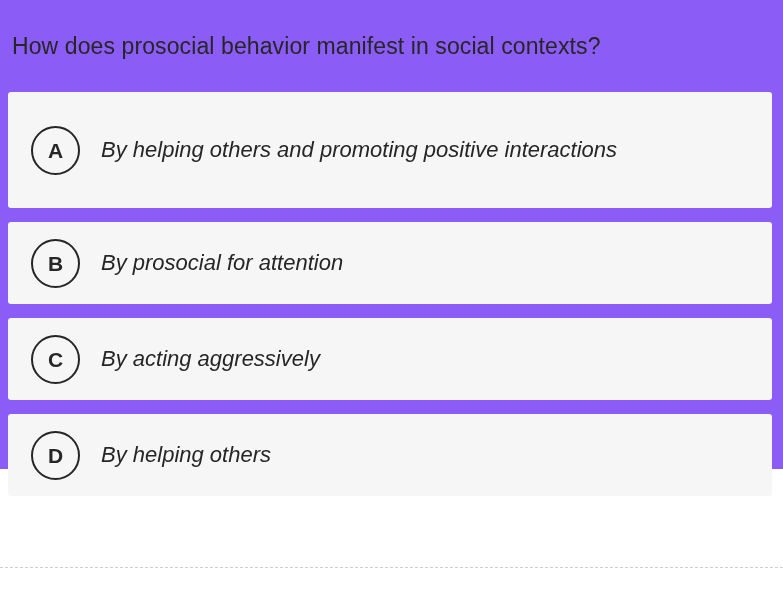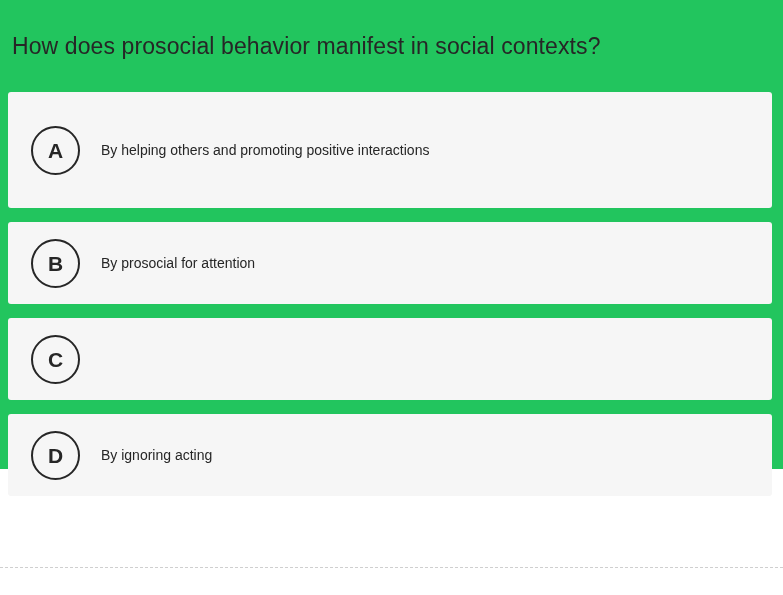--- a/index.html
+++ b/index.html
@@ -12,21 +12,21 @@
     background: #ffffff;
     font-family: "Liberation Sans", sans-serif;
     -webkit-font-smoothing: antialiased;
     overflow: hidden;
   }
 
   .quiz-page {
     position: relative;
     width: 783px;
     height: 469px;
-    background: #22c55e;
+    background: #8b5cf6;
     box-sizing: border-box;
   }
 
   .question-text {
     position: absolute;
     left: 12px;
     top: 30px;
     width: 760px;
     font-size: 23px;
     line-height: 32px;
@@ -70,25 +70,26 @@
     justify-content: center;
     font-size: 21px;
     font-weight: 700;
     color: #262626;
     box-sizing: border-box;
     margin-right: 21px;
     line-height: 1;
   }
 
   .option-label {
-    font-size: 14px;
+    font-size: 22px;
     line-height: 44px;
     color: #262626;
     font-weight: 400;
     max-width: 600px;
+    font-style: italic;
   }
 
   .bottom-divider {
     position: absolute;
     left: 0;
     top: 567px;
     width: 783px;
     border-top: 1px dashed #cfcfcf;
   }
 </style>
@@ -106,24 +107,25 @@
       <div class="option-label">By helping others and promoting positive interactions</div>
     </div>
 
     <div class="option-row">
       <div class="option-badge">B</div>
       <div class="option-label">By prosocial for attention</div>
     </div>
 
     <div class="option-row">
       <div class="option-badge">C</div>
+      <div class="option-label">By acting aggressively</div>
     </div>
 
     <div class="option-row">
       <div class="option-badge">D</div>
-      <div class="option-label">By ignoring acting</div>
+      <div class="option-label">By helping others</div>
     </div>
 
   </div>
 
   <div class="bottom-divider"></div>
 
 </div>
 
 </body></html>

